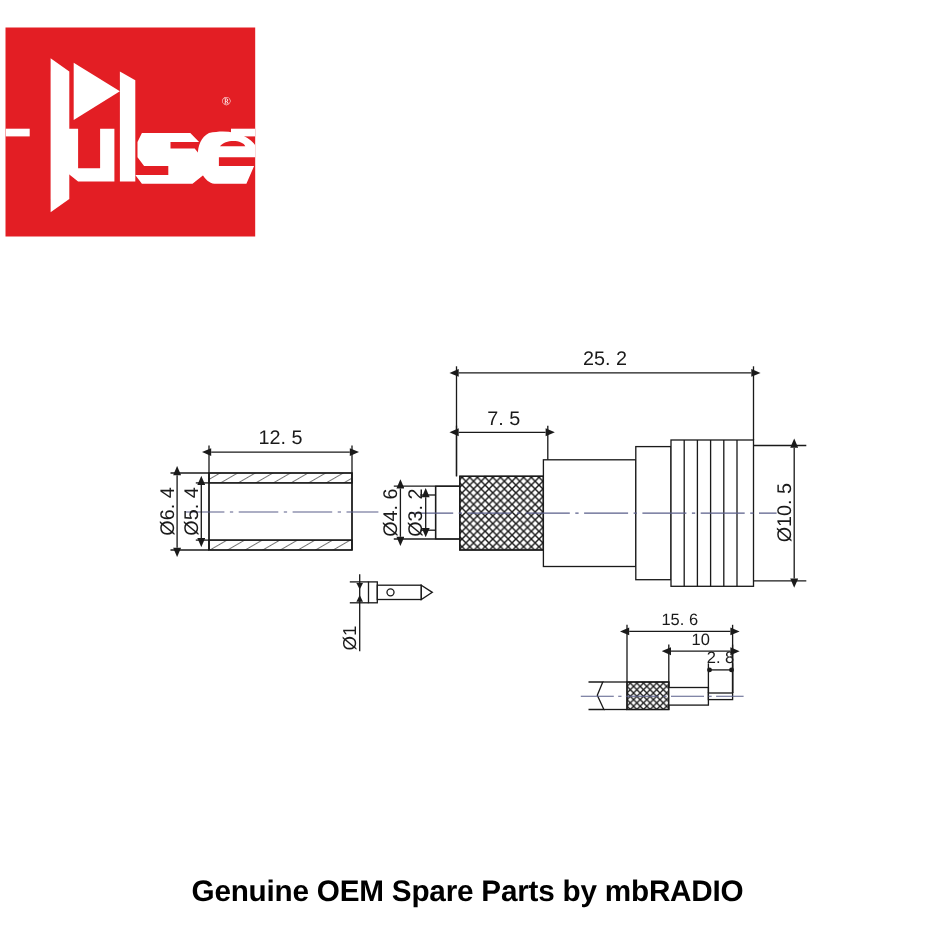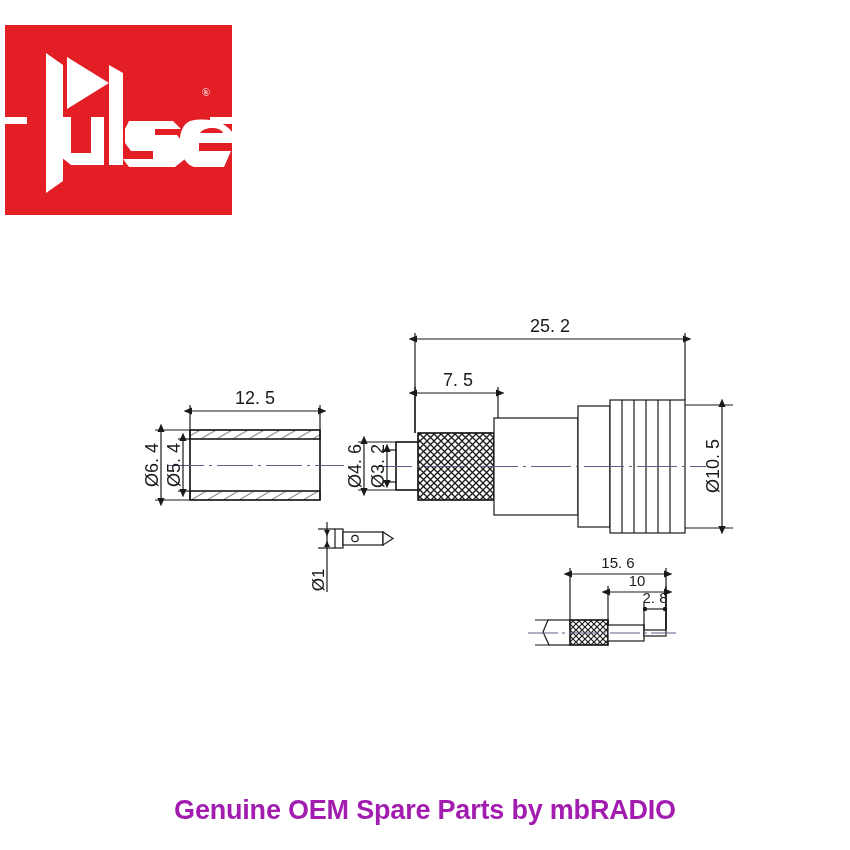--- a/index.html
+++ b/index.html
@@ -74,21 +74,21 @@
 
   
   #footer {
     position: absolute;
     left: 0;
     top: 795px;
     width: 850px;
     text-align: center;
     font-size: 27px;
     font-weight: bold;
-    color: #a21caf;
+    color: #000000;
     font-family: "Liberation Sans", sans-serif;
     letter-spacing: -0.2px;
   }
 
   .dimtext {
     font-family: "Liberation Sans", sans-serif;
     fill: #1a1a1a;
   }
 </style>
 </head>

